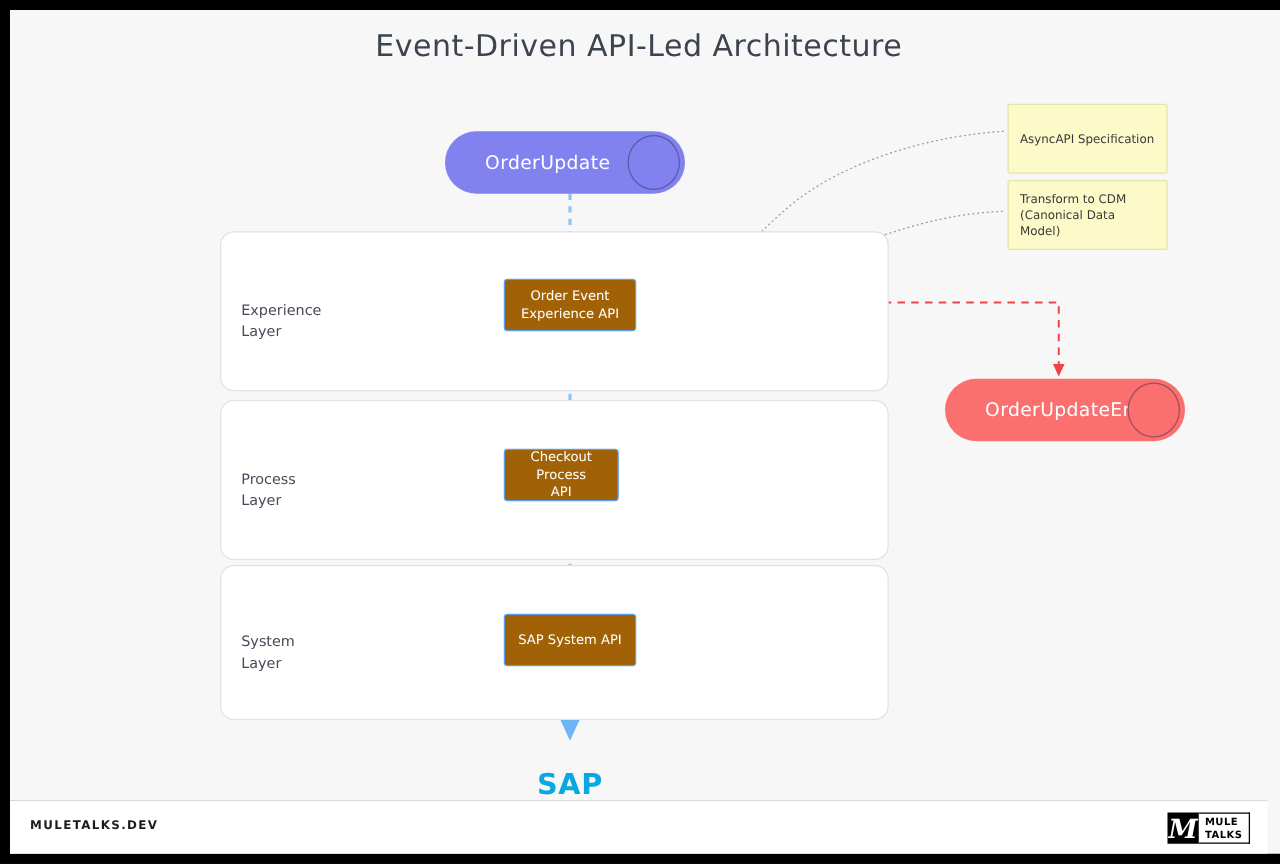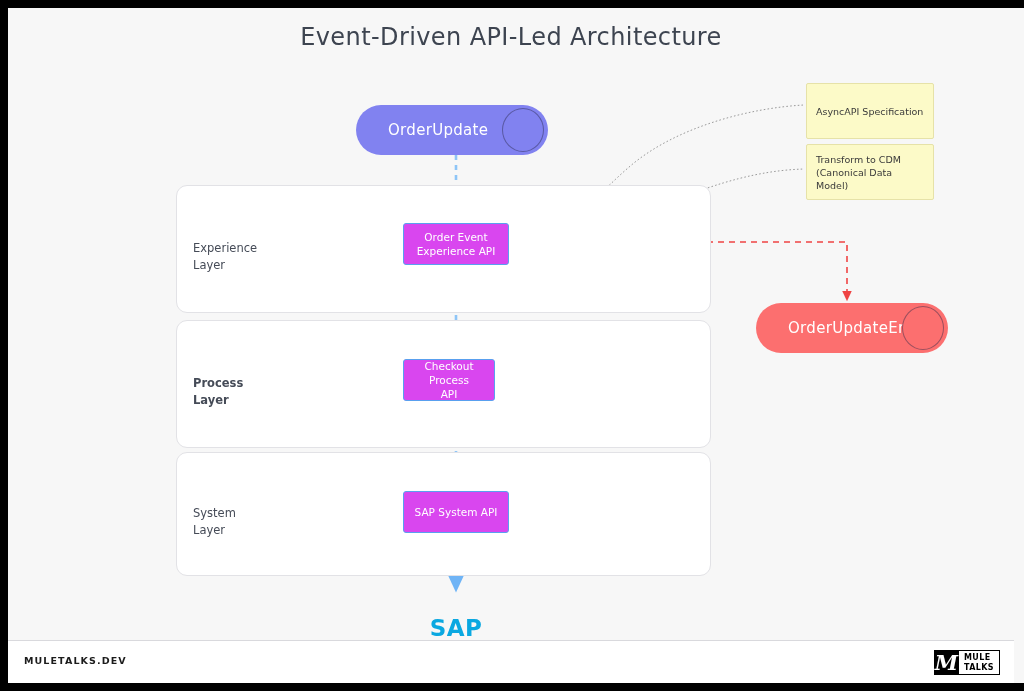--- a/index.html
+++ b/index.html
@@ -72,27 +72,27 @@
 
   .layer-label {
     position: absolute;
     left: 16px;
     font-size: 11.5px;
     line-height: 17px;
     color: #454b57;
     white-space: pre-line;
   }
   #layer-exp  .layer-label { top: 54px; }
-  #layer-proc .layer-label { top: 54px; font-weight: bold; }
+  #layer-proc .layer-label { top: 54px; }
   #layer-sys  .layer-label { top: 52px; }
 
   
   .api-box {
     position: absolute;
-    background: #d946ef;
+    background: #a16207;
     border: 1px solid #59a0ef;
     border-radius: 3px;
     color: #ffffff;
     font-size: 10.5px;
     line-height: 14px;
     text-align: center;
     display: flex;
     align-items: center;
     justify-content: center;
     box-sizing: border-box;

